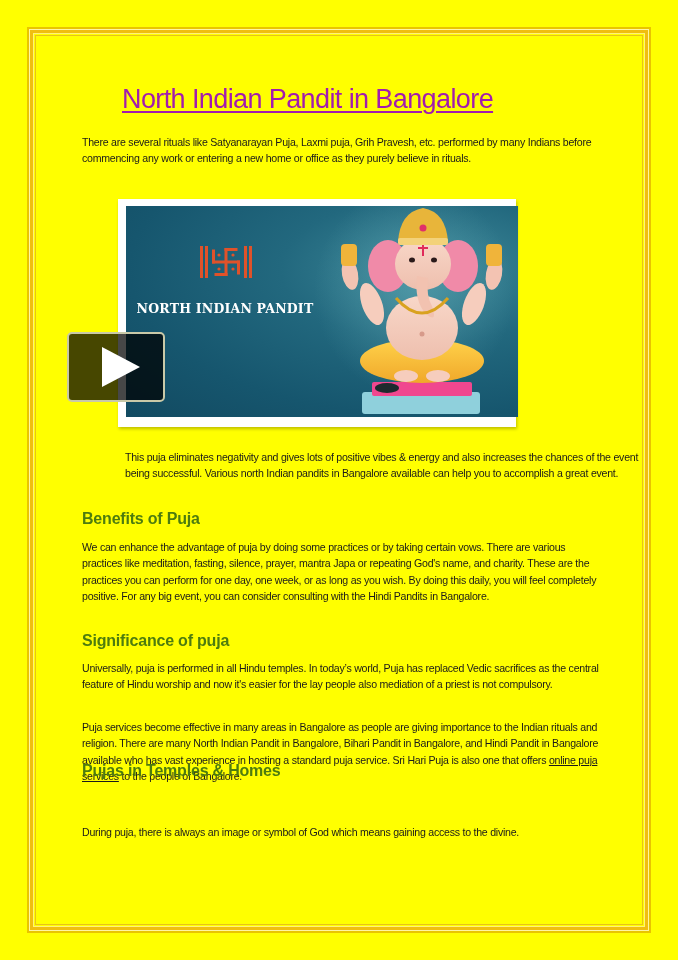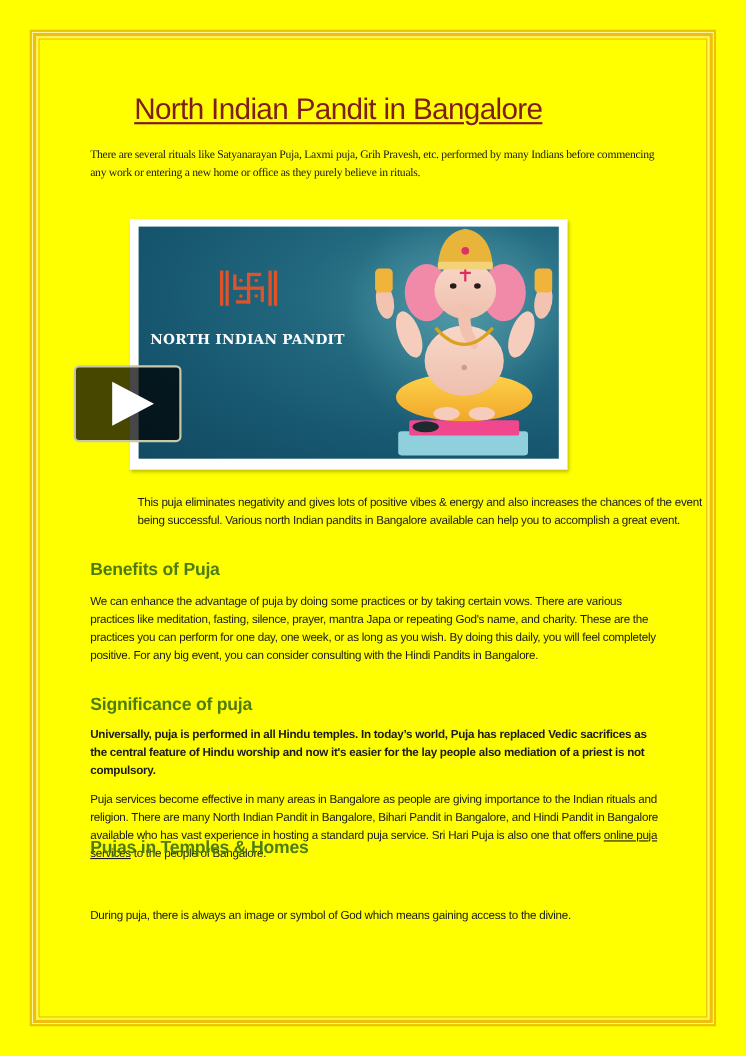--- a/index.html
+++ b/index.html
@@ -50,21 +50,21 @@
       left: 122px; top: 84px;
       width: 440px;
       margin: 0;
       font-size: 27px;
       font-weight: normal;
       text-decoration: underline;
       text-decoration-thickness: 2px;
       text-underline-offset: 3px;
       letter-spacing: -0.6px;
       white-space: nowrap;
-      color: #7f1d1d;
+      color: #a21caf;
     }
 
     .para {
       position: absolute;
       left: 82px;
       width: 520px;
       margin: 0;
       font-size: 10.6px;
       line-height: 16.3px;
       letter-spacing: -0.25px;
@@ -92,20 +92,21 @@
       background: #ffffff;
       box-sizing: border-box;
       padding: 7px 8px 10px 8px;
       box-shadow: 1px 2px 3px rgba(0,0,0,0.25);
     }
     .banner {
       position: relative;
       width: 100%; height: 100%;
       overflow: hidden;
       background: radial-gradient(ellipse at 78% 30%, #3f8a9a 0%, #22687e 35%, #16566e 70%, #124a61 100%);
+      padding-left: 10px;
     }
     .banner-symbol {
       position: absolute;
       left: 73px; top: 38px;
       width: 54px; height: 36px;
     }
     .banner-text {
       position: absolute;
       left: 4px; top: 95px;
       width: 190px;
@@ -145,21 +146,21 @@
 </head>
 <body>
 
 <div class="frame-outer"></div>
 <div class="frame-mid"></div>
 <div class="frame-light"></div>
 <div class="frame-inner"></div>
 
 <h1 class="title">North Indian Pandit in Bangalore</h1>
 
-<p class="para" style="top:134px;font-family:Liberation Serif, serif;">There are several rituals like Satyanarayan Puja, Laxmi puja, Grih Pravesh, etc. performed by many Indians before commencing any work or entering a new home or office as they purely believe in rituals.</p>
+<p class="para" style="top:134px;">There are several rituals like Satyanarayan Puja, Laxmi puja, Grih Pravesh, etc. performed by many Indians before commencing any work or entering a new home or office as they purely believe in rituals.</p>
 
 <div class="banner-card">
   <div class="banner">
     <svg class="banner-symbol" viewBox="0 0 54 36">
       <g fill="#e0522a">
         <rect x="1" y="2" width="3" height="32"></rect>
         <rect x="6" y="2" width="3" height="32"></rect>
         <rect x="45" y="2" width="3" height="32"></rect>
         <rect x="50" y="2" width="3" height="32"></rect>
 
@@ -238,18 +239,18 @@
 <div class="play-button">
   <div class="play-icon"></div>
 </div>
 
 <p class="para" style="top:449px;margin-left:43px;">This puja eliminates negativity and gives lots of positive vibes &amp; energy and also increases the chances of the event being successful. Various north Indian pandits in Bangalore available can help you to accomplish a great event.</p>
 
 <h2 class="heading" style="top:510px;">Benefits of Puja</h2>
 <p class="para" style="top:539px;">We can enhance the advantage of puja by doing some practices or by taking certain vows. There are various practices like meditation, fasting, silence, prayer, mantra Japa or repeating God's name, and charity. These are the practices you can perform for one day, one week, or as long as you wish. By doing this daily, you will feel completely positive. For any big event, you can consider consulting with the Hindi Pandits in Bangalore.</p>
 
 <h2 class="heading" style="top:632px;">Significance of puja</h2>
-<p class="para" style="top:660px;font-weight:bold;">Universally, puja is performed in all Hindu temples. In today’s world, Puja has replaced Vedic sacrifices as the central feature of Hindu worship and now it's easier for the lay people also mediation of a priest is not compulsory.</p>
+<p class="para" style="top:660px;">Universally, puja is performed in all Hindu temples. In today’s world, Puja has replaced Vedic sacrifices as the central feature of Hindu worship and now it's easier for the lay people also mediation of a priest is not compulsory.</p>
 
 <p class="para" style="top:719px;"><span>Puja services become effective in many areas in Bangalore as people are giving importance to the Indian rituals and religion. There are many North Indian Pandit in Bangalore, Bihari Pandit in Bangalore, and Hindi Pandit in Bangalore available who has vast experience in hosting a standard puja service. Sri Hari Puja is also one that offers </span><a class="link">online puja services</a><span> to the people of Bangalore.</span></p>
 
 <h2 class="heading" style="top:762px;">Pujas in Temples &amp; Homes</h2>
 <p class="para" style="top:824px;">During puja, there is always an image or symbol of God which means gaining access to the divine.</p>
 
 </body></html>

